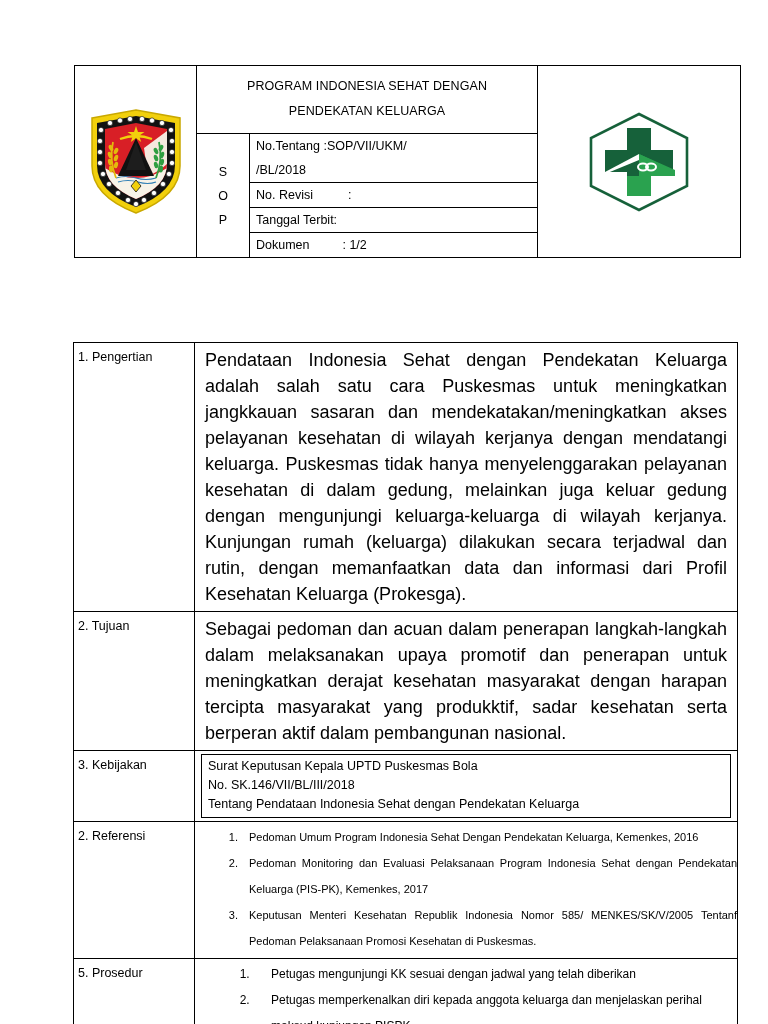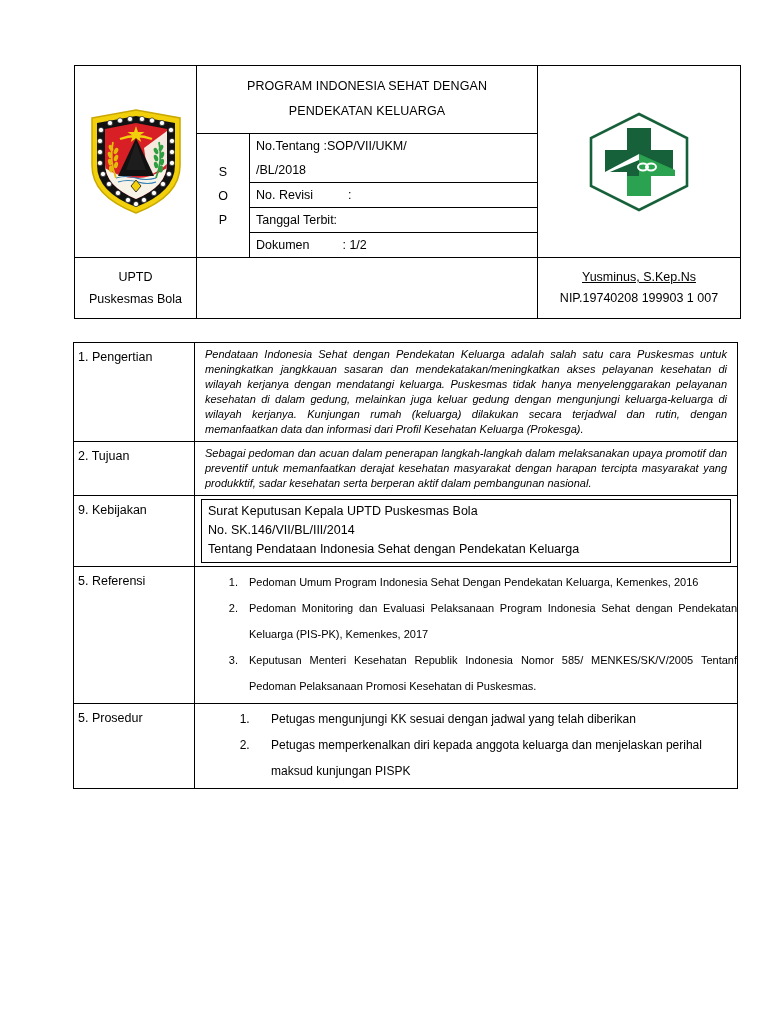--- a/index.html
+++ b/index.html
@@ -136,25 +136,24 @@
   }
   .col-label { width: 120px; }
   .col-content { width: 542px; }
 
   .lbl {
     font-size: 12.5px;
     line-height: 18px;
     padding: 5px 4px 5px 4px;
   }
   .content {
-    font-size: 11px;
-    line-height: 15px;
+    font-size: 18px;
+    line-height: 26px;
     padding: 4px 10px 4px 10px;
     text-align: justify;
-    font-style: italic;
   }
   .kebijakan-box {
     border: 1.2px solid #000;
     margin: 3px 6px 3px 6px;
     padding: 2px 15px 3px 6px;
     font-size: 12.5px;
     line-height: 19px;
   }
   .kebijakan-box div { white-space: nowrap; }
 
@@ -317,71 +316,60 @@
             <path d="M56,44 L22,62 L22,64 L56,50 Z" fill="#ffffff"></path>
 
             <g fill="none" stroke="#ffffff" stroke-width="2">
               <ellipse cx="60" cy="57" rx="5" ry="3.4"></ellipse>
               <ellipse cx="68" cy="57" rx="5" ry="3.4"></ellipse>
             </g>
           </svg>
         </td>
       </tr>
 
-      <tr>
-        <td class="cell-uptd">
-          <div>UPTD</div>
-          <div>Puskesmas Bola</div>
-        </td>
-        <td class="cell-blank"></td>
-        <td class="cell-sign">
-          <div class="sign-name">Yusminus, S.Kep.Ns</div>
-          <div>NIP.19740208 199903 1 007</div>
-        </td>
-      </tr>
     </tbody>
   </table>
 
   <table class="body-table">
     <tbody>
 
       <tr>
         <td class="col-label">
           <div class="lbl">1. Pengertian</div>
         </td>
         <td class="col-content">
           <div class="content">Pendataan Indonesia Sehat dengan Pendekatan Keluarga adalah salah satu cara Puskesmas untuk meningkatkan jangkkauan sasaran dan mendekatakan/meningkatkan akses pelayanan kesehatan di wilayah kerjanya dengan mendatangi keluarga. Puskesmas tidak hanya menyelenggarakan pelayanan kesehatan di dalam gedung, melainkan juga keluar gedung dengan mengunjungi keluarga-keluarga di wilayah kerjanya. Kunjungan rumah (keluarga) dilakukan secara terjadwal dan rutin, dengan memanfaatkan data dan informasi dari Profil Kesehatan Keluarga (Prokesga).</div>
         </td>
       </tr>
 
       <tr>
         <td class="col-label">
           <div class="lbl">2. Tujuan</div>
         </td>
         <td class="col-content">
-          <div class="content">Sebagai pedoman dan acuan dalam penerapan langkah-langkah dalam melaksanakan upaya promotif dan preventif untuk memanfaatkan derajat kesehatan masyarakat dengan harapan tercipta masyarakat yang produkktif, sadar kesehatan serta berperan aktif dalam pembangunan nasional.</div>
-        </td>
-      </tr>
-
-      <tr>
-        <td class="col-label">
-          <div class="lbl">9. Kebijakan</div>
+          <div class="content">Sebagai pedoman dan acuan dalam penerapan langkah-langkah dalam melaksanakan upaya promotif dan penerapan untuk meningkatkan derajat kesehatan masyarakat dengan harapan tercipta masyarakat yang produkktif, sadar kesehatan serta berperan aktif dalam pembangunan nasional.</div>
+        </td>
+      </tr>
+
+      <tr>
+        <td class="col-label">
+          <div class="lbl">3. Kebijakan</div>
         </td>
         <td class="col-content">
           <div class="kebijakan-box">
             <div>Surat Keputusan Kepala UPTD Puskesmas Bola</div>
-            <div>No. SK.146/VII/BL/III/2014</div>
+            <div>No. SK.146/VII/BL/III/2018</div>
             <div>Tentang Pendataan Indonesia Sehat dengan Pendekatan Keluarga</div>
           </div>
         </td>
       </tr>
 
       <tr>
         <td class="col-label">
-          <div class="lbl">5. Referensi</div>
+          <div class="lbl">2. Referensi</div>
         </td>
         <td class="col-content">
           <ol class="ref-list">
             <li>Pedoman Umum Program Indonesia Sehat Dengan Pendekatan Keluarga, Kemenkes, 2016</li>
             <li>Pedoman Monitoring dan Evaluasi Pelaksanaan Program Indonesia Sehat dengan Pendekatan Keluarga (PIS-PK), Kemenkes, 2017</li>
             <li>Keputusan Menteri Kesehatan Republik Indonesia Nomor 585/ MENKES/SK/V/2005 Tentanf Pedoman Pelaksanaan Promosi Kesehatan di Puskesmas.</li>
           </ol>
         </td>
       </tr>
 

